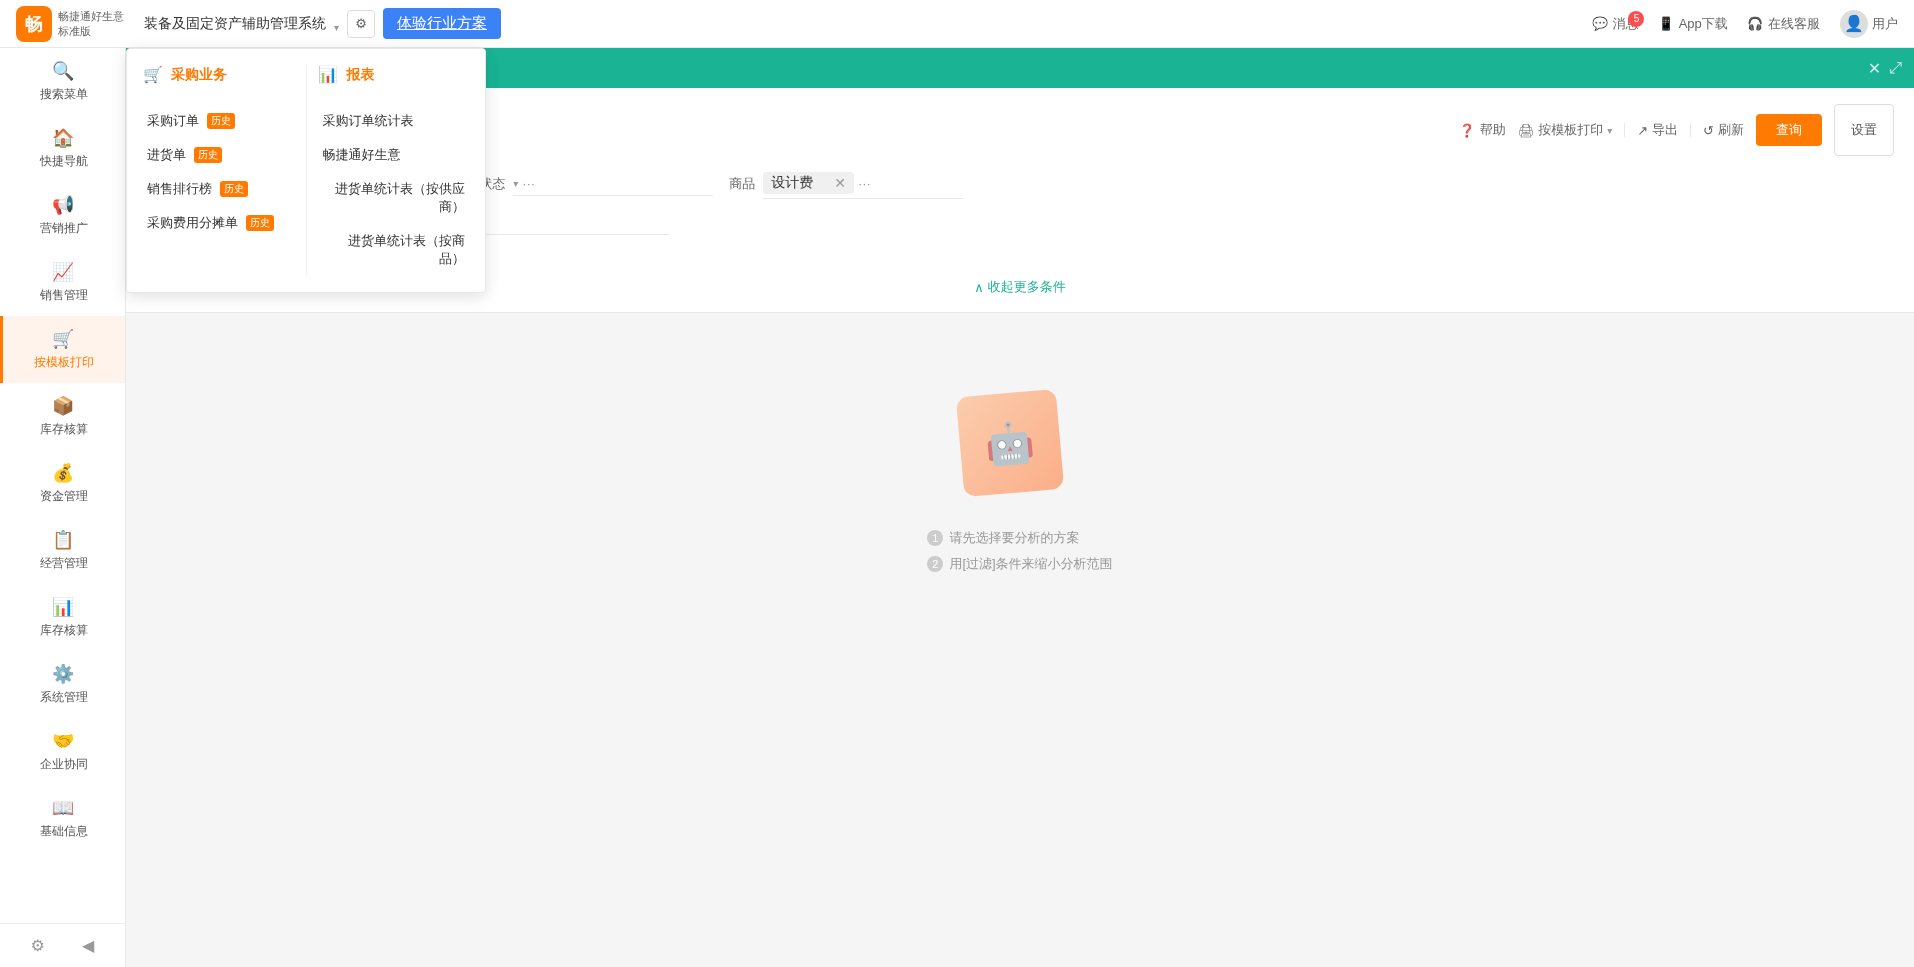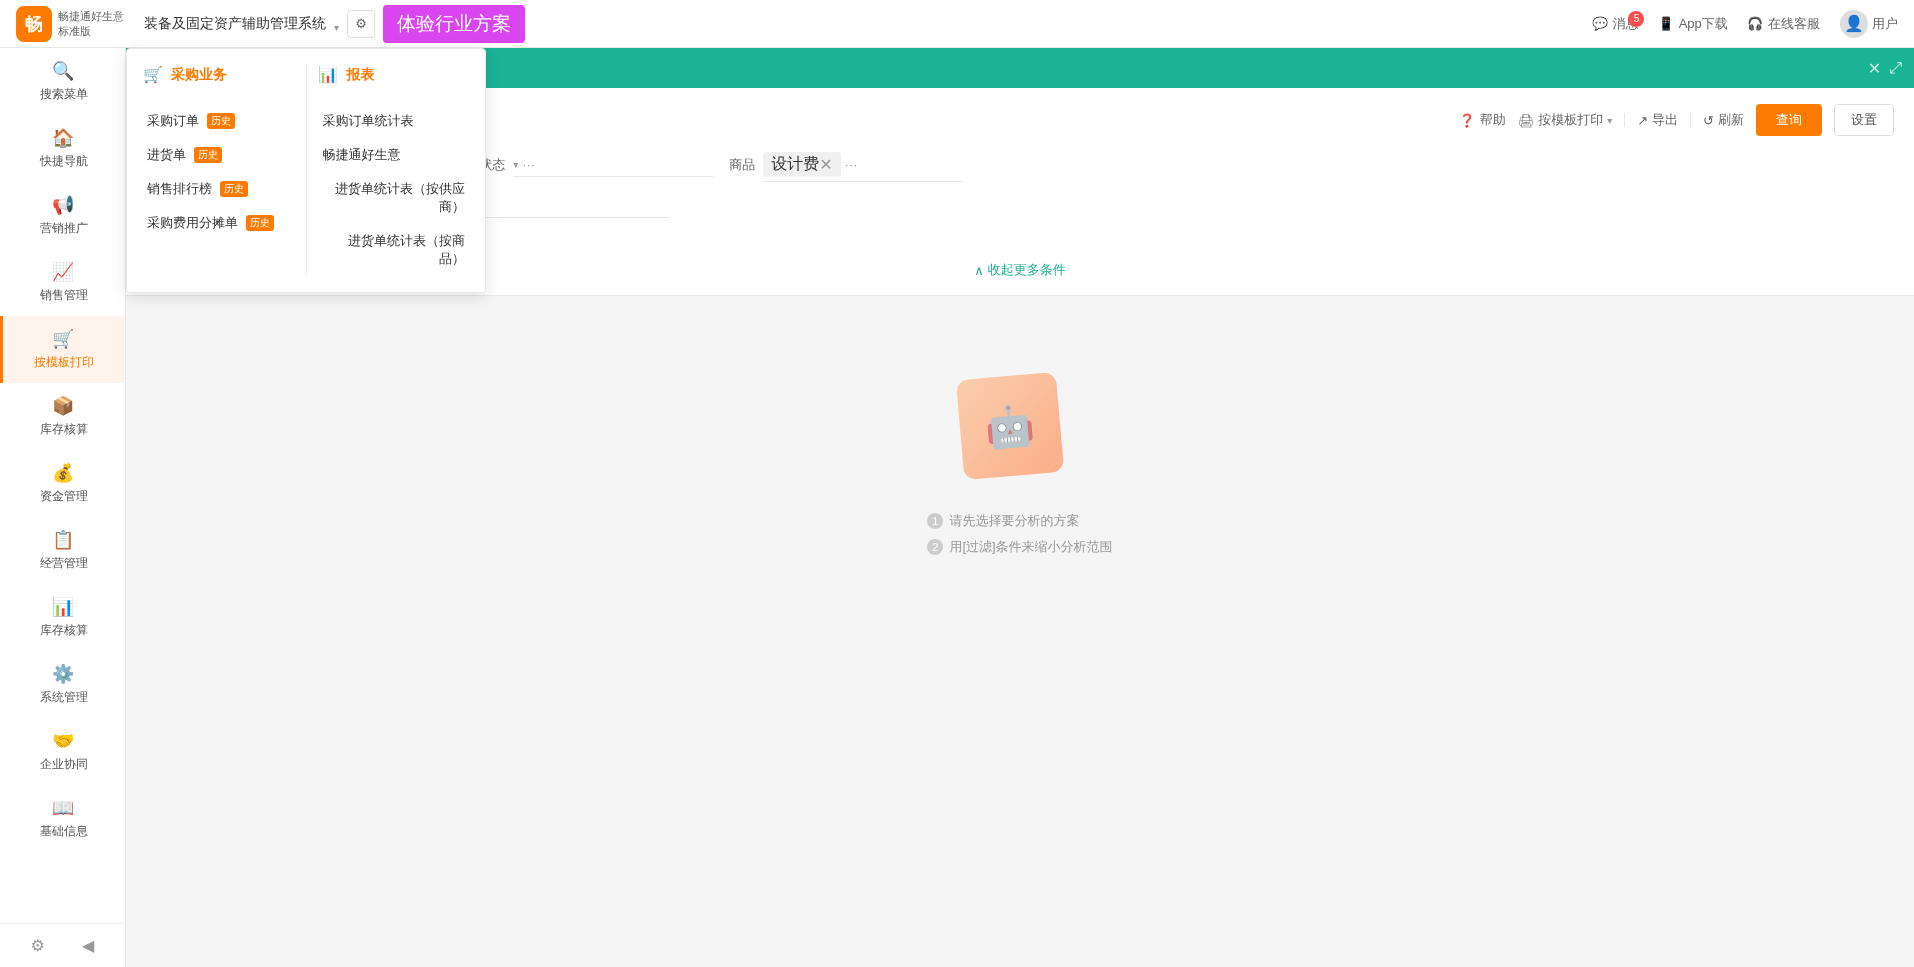--- a/index.html
+++ b/index.html
@@ -15,21 +15,21 @@
     .page-content { flex: 1; background: #f5f5f5; overflow: auto; position: relative; }
 
     
     .top-bar-left { display: flex; align-items: center; gap: 8px; flex: 1; }
     .logo-area { display: flex; align-items: center; gap: 6px; margin-right: 12px; }
     .logo-icon { width: 36px; height: 36px; background: #ff7a00; border-radius: 8px; display: flex; align-items: center; justify-content: center; color: #fff; font-size: 18px; font-weight: bold; }
     .logo-text { font-size: 11px; color: #666; line-height: 1.3; }
     .system-name { color: #333; font-size: 14px; margin-right: 4px; }
     .system-name-dropdown { display: flex; align-items: flex-end; gap: 4px; cursor: pointer; }
     .gear-btn { width: 28px; height: 28px; border: 1px solid #ddd; border-radius: 4px; display: flex; align-items: center; justify-content: center; cursor: pointer; color: #666; }
-    .industry-btn { background: #d946ef; color: #fff; border: none; border-radius: 4px; padding: 6px 14px; cursor: pointer; font-size: 19px; }
+    .industry-btn { background: #3b82f6; color: #fff; border: none; border-radius: 4px; padding: 6px 14px; cursor: pointer; font-size: 15px; text-decoration: underline; }
     .top-bar-right { display: flex; align-items: center; gap: 20px; }
     .top-right-item { display: flex; align-items: center; gap: 4px; color: #666; cursor: pointer; font-size: 13px; position: relative; }
     .badge { position: absolute; top: -4px; right: -6px; background: #ff4d4f; color: #fff; font-size: 10px; border-radius: 8px; padding: 0 4px; min-width: 16px; height: 16px; line-height: 16px; text-align: center; }
     .avatar { width: 28px; height: 28px; background: #ddd; border-radius: 50%; display: flex; align-items: center; justify-content: center; color: #999; font-size: 16px; }
 
     
     .sidebar-item { display: flex; flex-direction: column; align-items: center; padding: 12px 8px; cursor: pointer; color: #555; gap: 4px; font-size: 12px; border-left: 3px solid transparent; }
     .sidebar-item.active { background: #fff3eb; color: #ff7a00; border-left-color: #ff7a00; }
     .sidebar-item .icon { font-size: 18px; }
     .sidebar-bottom { margin-top: auto; display: flex; align-items: center; justify-content: space-around; padding: 12px; border-top: 1px solid #f0f0f0; }
@@ -41,28 +41,28 @@
     .tab-close { display: flex; align-items: center; justify-content: center; width: 16px; height: 16px; border-radius: 50%; cursor: pointer; }
     .tab-home { color: #fff; }
     .tab-bar-right { margin-left: auto; display: flex; align-items: center; gap: 8px; padding-right: 12px; }
     .tab-action-btn { color: rgba(255,255,255,0.8); cursor: pointer; font-size: 16px; }
 
     
     .filter-area { background: #fff; padding: 16px 20px 8px; border-bottom: 1px solid #e8e8e8; }
     .filter-toolbar { display: flex; align-items: center; justify-content: flex-end; gap: 12px; margin-bottom: 12px; }
     .filter-btn { display: flex; align-items: center; gap: 4px; color: #666; cursor: pointer; font-size: 13px; }
     .query-btn { background: #ff7a00; color: #fff; border: none; border-radius: 4px; padding: 7px 20px; cursor: pointer; font-size: 13px; }
-    .set-btn { border: 1px solid #ddd; background: #fff; color: #555; border-radius: 4px; padding: 6px 16px; cursor: pointer; font-size: 13px; }
+    .set-btn { border: 1px solid #ddd; background: #fff; color: #555; border-radius: 4px; padding: 16px 16px; cursor: pointer; font-size: 13px; }
     .filter-rows { display: flex; flex-direction: column; gap: 10px; }
     .filter-row { display: flex; align-items: center; gap: 16px; }
     .filter-item { display: flex; align-items: center; gap: 8px; }
     .filter-label { color: #666; white-space: nowrap; font-size: 13px; }
     .filter-value { display: flex; align-items: center; gap: 4px; border-bottom: 1px solid #e8e8e8; padding: 4px 0; min-width: 120px; color: #333; cursor: pointer; }
     .filter-value-wide { min-width: 200px; }
-    .filter-tag { background: #f0f0f0; border-radius: 3px; padding: 2px 8px; font-size: 16px; display: flex; align-items: center; gap: 0; }
+    .filter-tag { background: #f0f0f0; border-radius: 3px; padding: 2px 8px; font-size: 14px; display: flex; align-items: center; gap: 21px; }
     .filter-tag-close { color: #999; cursor: pointer; }
     .filter-dots { color: #999; cursor: pointer; }
     .collapse-btn { display: flex; align-items: center; gap: 4px; color: #1ab394; cursor: pointer; font-size: 13px; margin: 8px auto; width: fit-content; }
 
     
     .empty-state { display: flex; flex-direction: column; align-items: center; justify-content: center; padding: 80px 20px; gap: 12px; }
     .empty-icon { width: 120px; height: 120px; position: relative; }
     .empty-robot { width: 100px; height: 100px; background: linear-gradient(135deg, #ffb380 0%, #ff8040 100%); border-radius: 12px; opacity: 0.6; display: flex; align-items: center; justify-content: center; font-size: 40px; transform: rotate(-5deg); }
     .empty-tips { color: #999; font-size: 13px; line-height: 2; }
     .empty-tip-item { display: flex; align-items: center; gap: 6px; }

